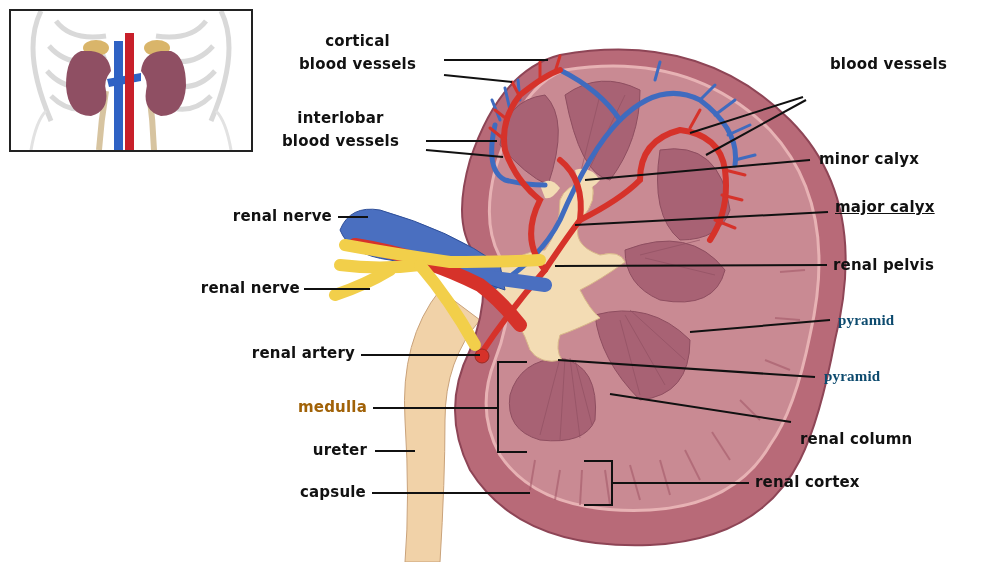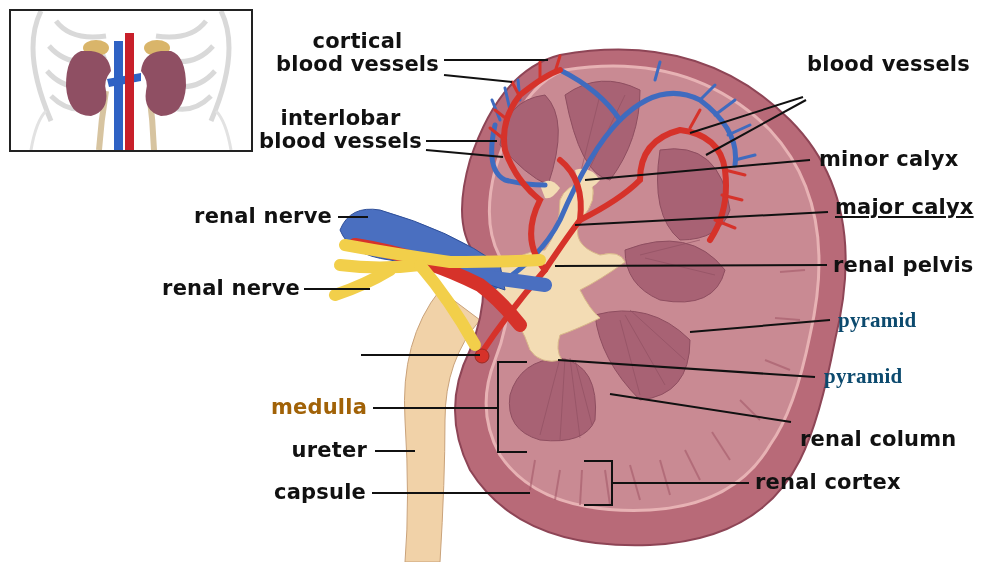--- a/index.html
+++ b/index.html
@@ -1,19 +1,19 @@
 <!DOCTYPE html>
 <html><head>
 <meta charset="utf-8">
 <style>
   html, body { margin:0; padding:0; background:#ffffff; }
   body { width:1000px; height:562px; position:relative; overflow:hidden;
          font-family:"DejaVu Sans", "Liberation Sans", sans-serif; }
   #stage { position:absolute; left:0; top:0; width:1000px; height:562px; }
-  .lbl { position:absolute; font-weight:bold; font-size:21px; line-height:23px;
+  .lbl { position:absolute; font-weight:bold; font-size:15px; line-height:23px;
          color:#111111; white-space:nowrap; letter-spacing:0.2px; }
   .lbl.r { text-align:right; }
   .lbl.c { text-align:center; }
   .lbl.red { color:#0c4a6e;font-family:Liberation Serif, serif; }
   .lbl.blue { color:#a16207; }
   #inset { position:absolute; left:9px; top:9px; width:240px; height:139px;
            border:2px solid #222; background:#fff; overflow:hidden; }
 </style>
 </head>
 <body>
@@ -192,16 +192,17 @@
   <div class="lbl" style="left:819px;top:148px;">minor calyx</div>
   <div class="lbl" style="left:835px;top:196px;text-decoration:underline;">major calyx</div>
   <div class="lbl" style="left:833px;top:254px;">renal pelvis</div>
   <div class="lbl red" style="left:838px;top:309px;">pyramid</div>
   <div class="lbl red" style="left:824px;top:365px;">pyramid</div>
   <div class="lbl" style="left:800px;top:428px;">renal column</div>
   <div class="lbl" style="left:755px;top:471px;">renal cortex</div>
 
   <div class="lbl r" style="left:150px;top:205px;width:182px;">renal nerve</div>
   <div class="lbl r" style="left:120px;top:277px;width:180px;">renal nerve</div>
+  <div class="lbl r" style="left:150px;top:342px;width:205px;">renal artery</div>
   <div class="lbl r blue" style="left:200px;top:396px;width:167px;">medulla</div>
   <div class="lbl r" style="left:200px;top:439px;width:167px;">ureter</div>
   <div class="lbl r" style="left:200px;top:481px;width:166px;">capsule</div>
 </div>
 
 </body></html>

